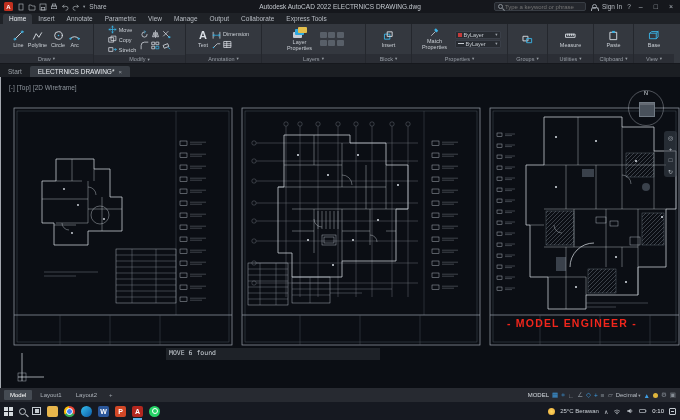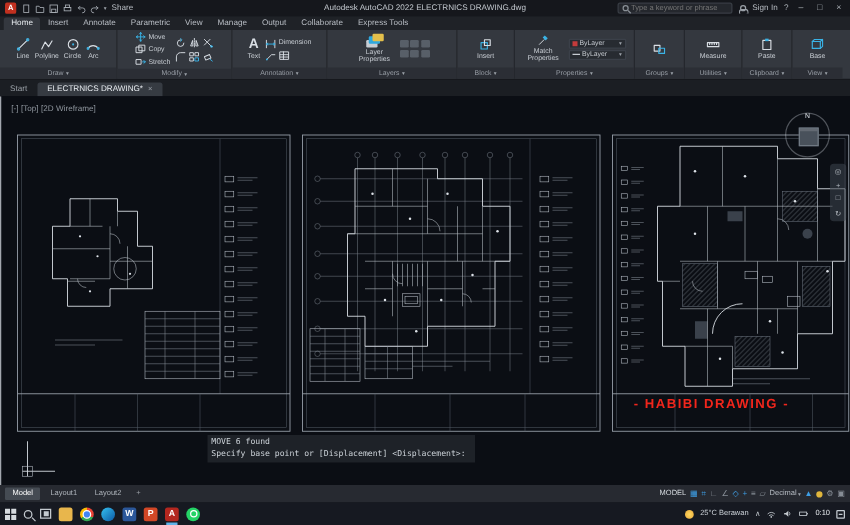--- a/index.html
+++ b/index.html
@@ -641,38 +641,37 @@
         <circle cx="50" cy="170" r="1" class="dot"></circle>
           <circle cx="100" cy="165" r="1" class="dot"></circle>
       </g>
       <line x1="586" y1="226" x2="648" y2="226" class="dim"></line>
       <line x1="586" y1="230" x2="616" y2="230" class="dim"></line>
 
       <path class="w" d="M18 300 H44 M22 276 V304" stroke-width=".9"></path>
       <rect x="18" y="296" width="8" height="8" class="w2"></rect>
     </svg>
 
-    <div class="watermark">- HABIBI DRAWING -</div>
+    <div class="watermark">- MODEL ENGINEER -</div>
 
     <div class="compass">
       <span class="n">N</span>
       <span class="vcube"></span>
     </div>
 
     <div class="navbar">
       <span>◎</span>
       <span>+</span>
       <span>□</span>
       <span>↻</span>
     </div>
 
     <div class="cmd">
       <div class="cmd-hist">
         <div>MOVE 6 found</div>
-        <div>Specify base point or [Displacement] &lt;Displacement&gt;:</div>
       </div>
 
     </div>
   </div>
 
   <div class="statusrow">
     <span class="laytab active">Model</span>
     <span class="laytab">Layout1</span>
     <span class="laytab">Layout2</span>
     <span class="layadd">+</span>

